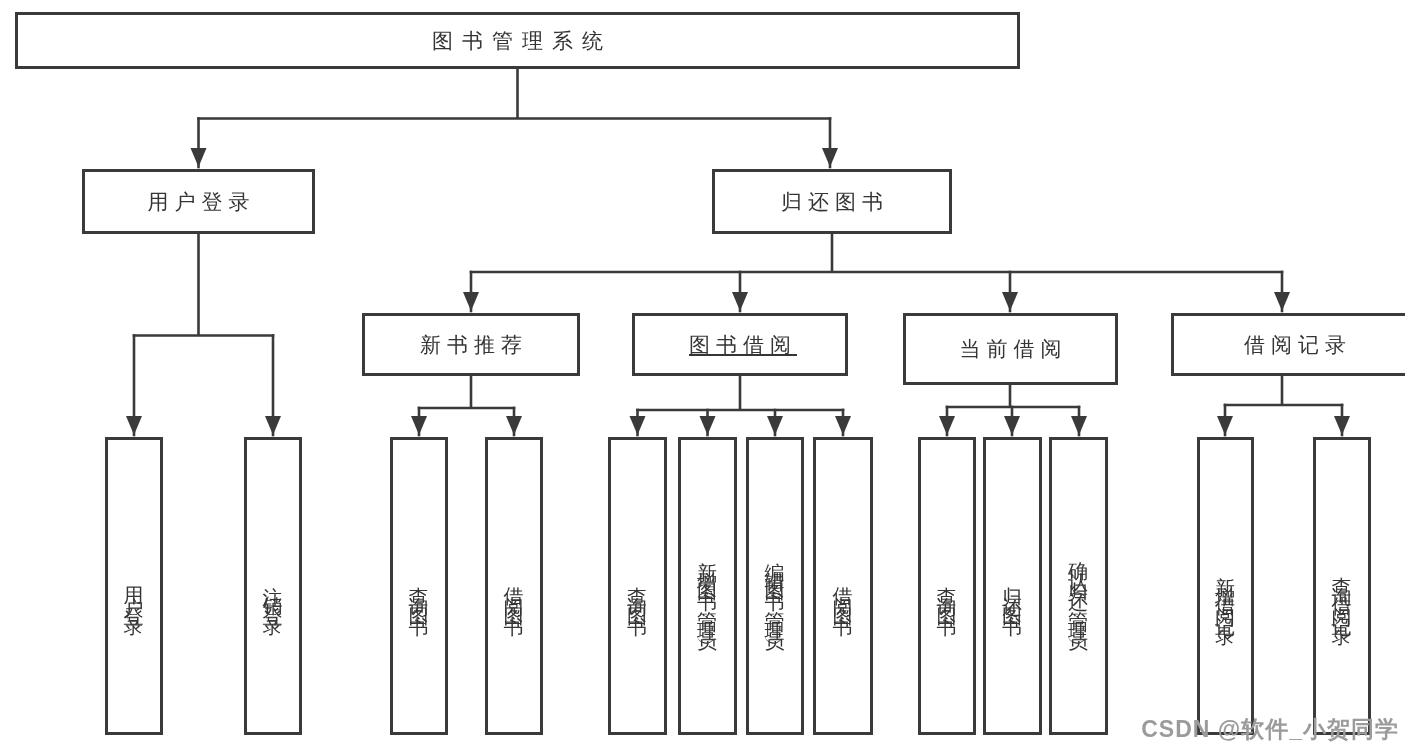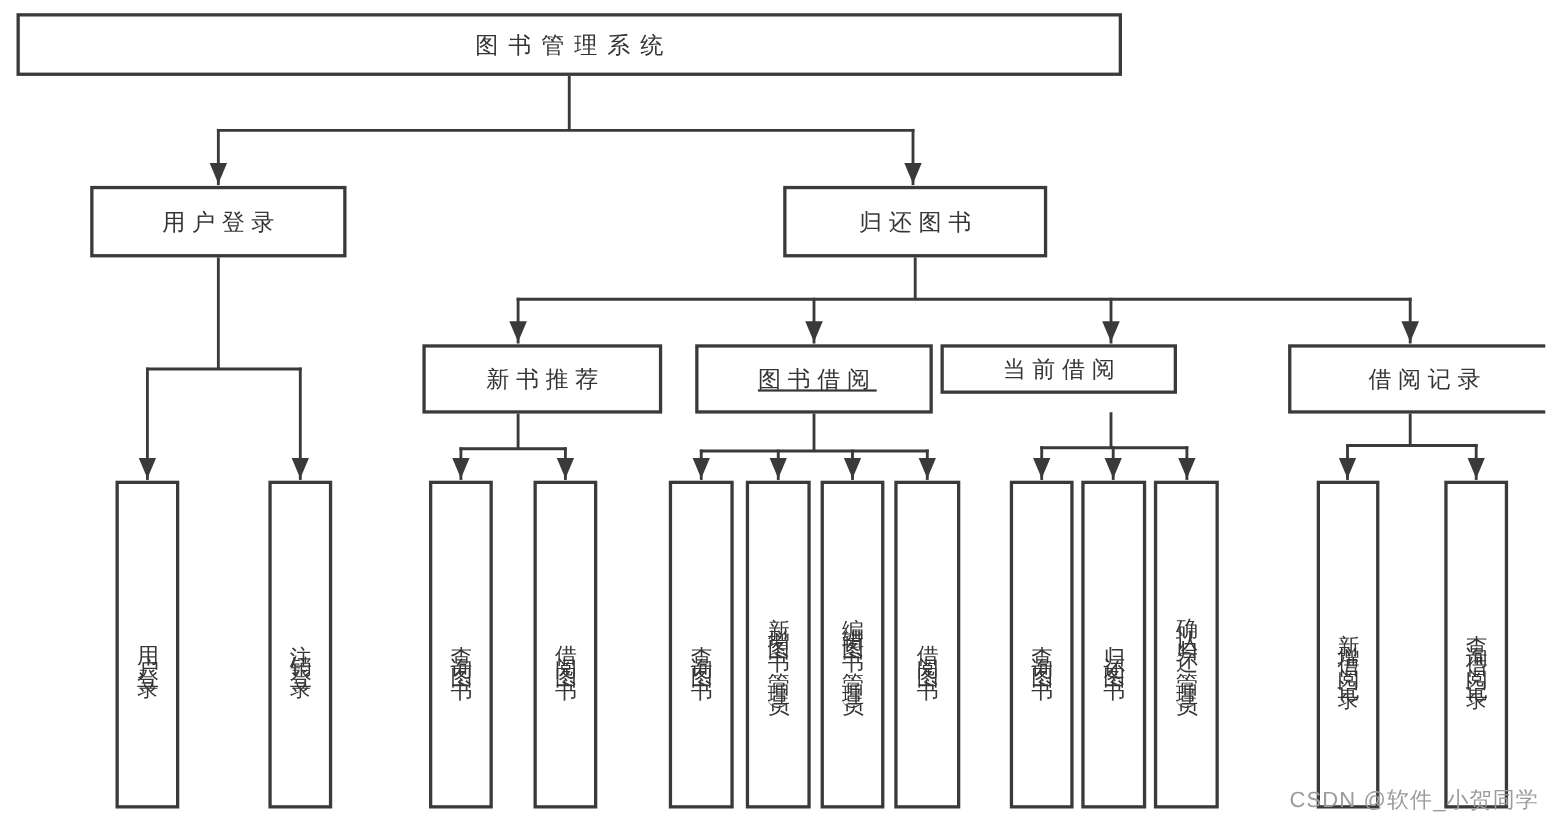--- a/index.html
+++ b/index.html
@@ -35,25 +35,26 @@
     text-orientation: mixed;
     font-size: 20px;
     letter-spacing: 10px;
     line-height: 1;
     margin-top: 10px; 
   }
   .watermark {
     position: absolute;
     right: 6px;
     top: 714px;
-    font-size: 20px;
+    font-size: 23px;
     letter-spacing: 1px;
     color: #9b9b9b;
     z-index: 5;
     white-space: nowrap;
+    font-weight: bold;
   }
 </style>
 </head>
 <body>
 
 <div class="stage">
 
   <svg class="connectors" viewBox="0 0 1405 747" xmlns="http://www.w3.org/2000/svg">
     <defs>
       <marker id="arrow" markerUnits="userSpaceOnUse" markerWidth="22" markerHeight="18" refX="19" refY="9" orient="auto">
@@ -115,27 +116,27 @@
     <span class="lbl">图书管理系统</span>
   </div>
 
   <div class="node node--h" style="left:82px; top:169px; width:233px; height:65px;">
     <span class="lbl">用户登录</span>
   </div>
   <div class="node node--h" style="left:712px; top:169px; width:240px; height:65px;">
     <span class="lbl">归还图书</span>
   </div>
 
-  <div class="node node--h" style="left:362px; top:313px; width:218px; height:63px;margin-left:22px;">
+  <div class="node node--h" style="left:362px; top:313px; width:218px; height:63px;">
     <span class="lbl">新书推荐</span>
   </div>
   <div class="node node--h" style="left:632px; top:313px; width:216px; height:63px;text-decoration:underline;">
     <span class="lbl">图书借阅</span>
   </div>
-  <div class="node node--h" style="left:855px; top:313px; width:215px; height:45px;justify-content:center;">
+  <div class="node node--h" style="left:903px; top:313px; width:215px; height:72px;justify-content:center;">
     <span class="lbl">当前借阅</span>
   </div>
   <div class="node node--h" style="left:1171px; top:313px; width:248px; height:63px;">
     <span class="lbl">借阅记录</span>
   </div>
 
   <div class="node node--v" style="left:105px; top:437px; width:58px; height:298px;">
     <span class="lbl">用户登录</span>
   </div>
   <div class="node node--v" style="left:244px; top:437px; width:58px; height:298px;">

